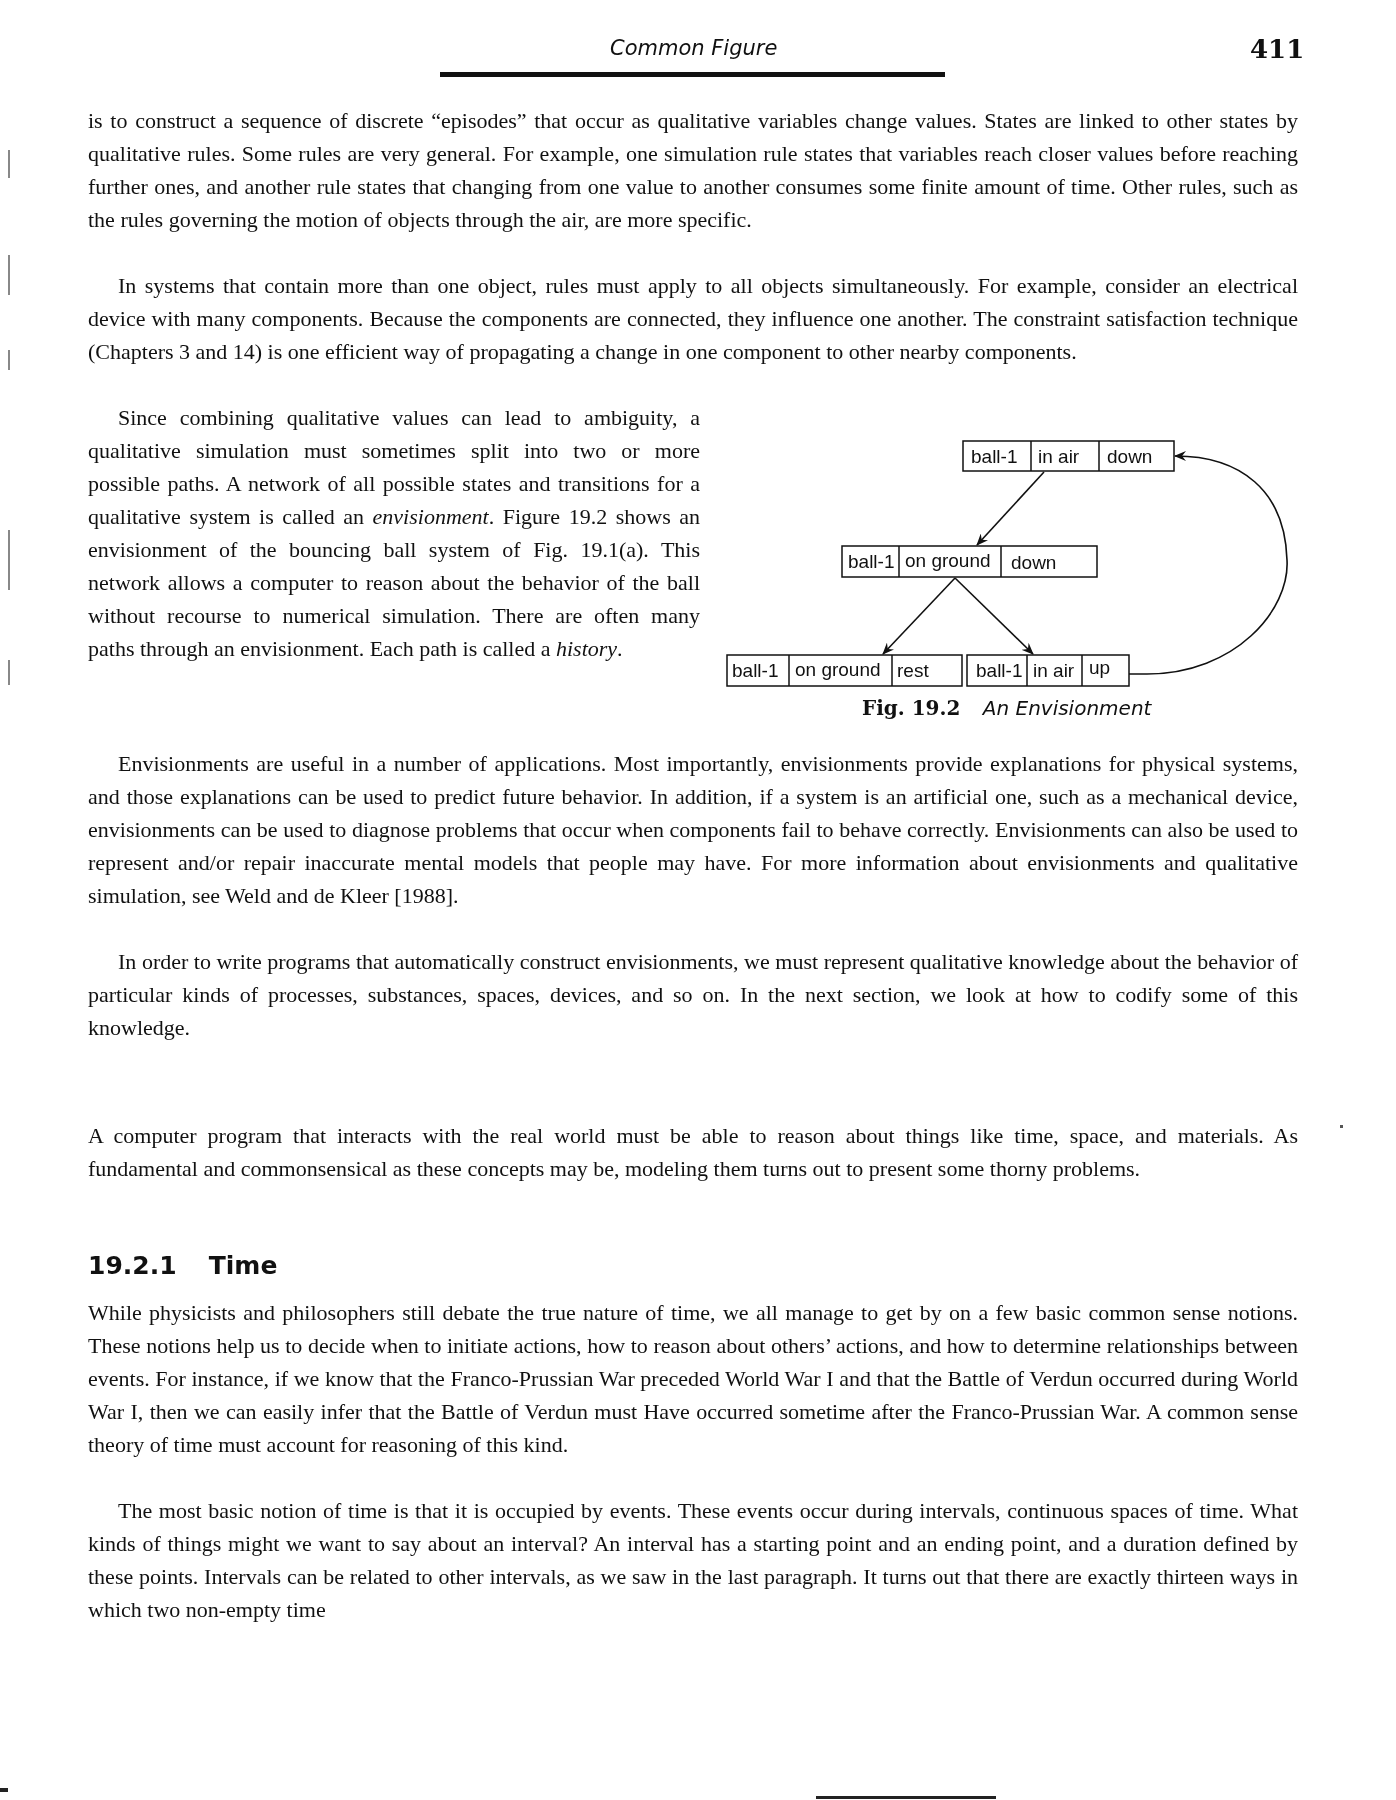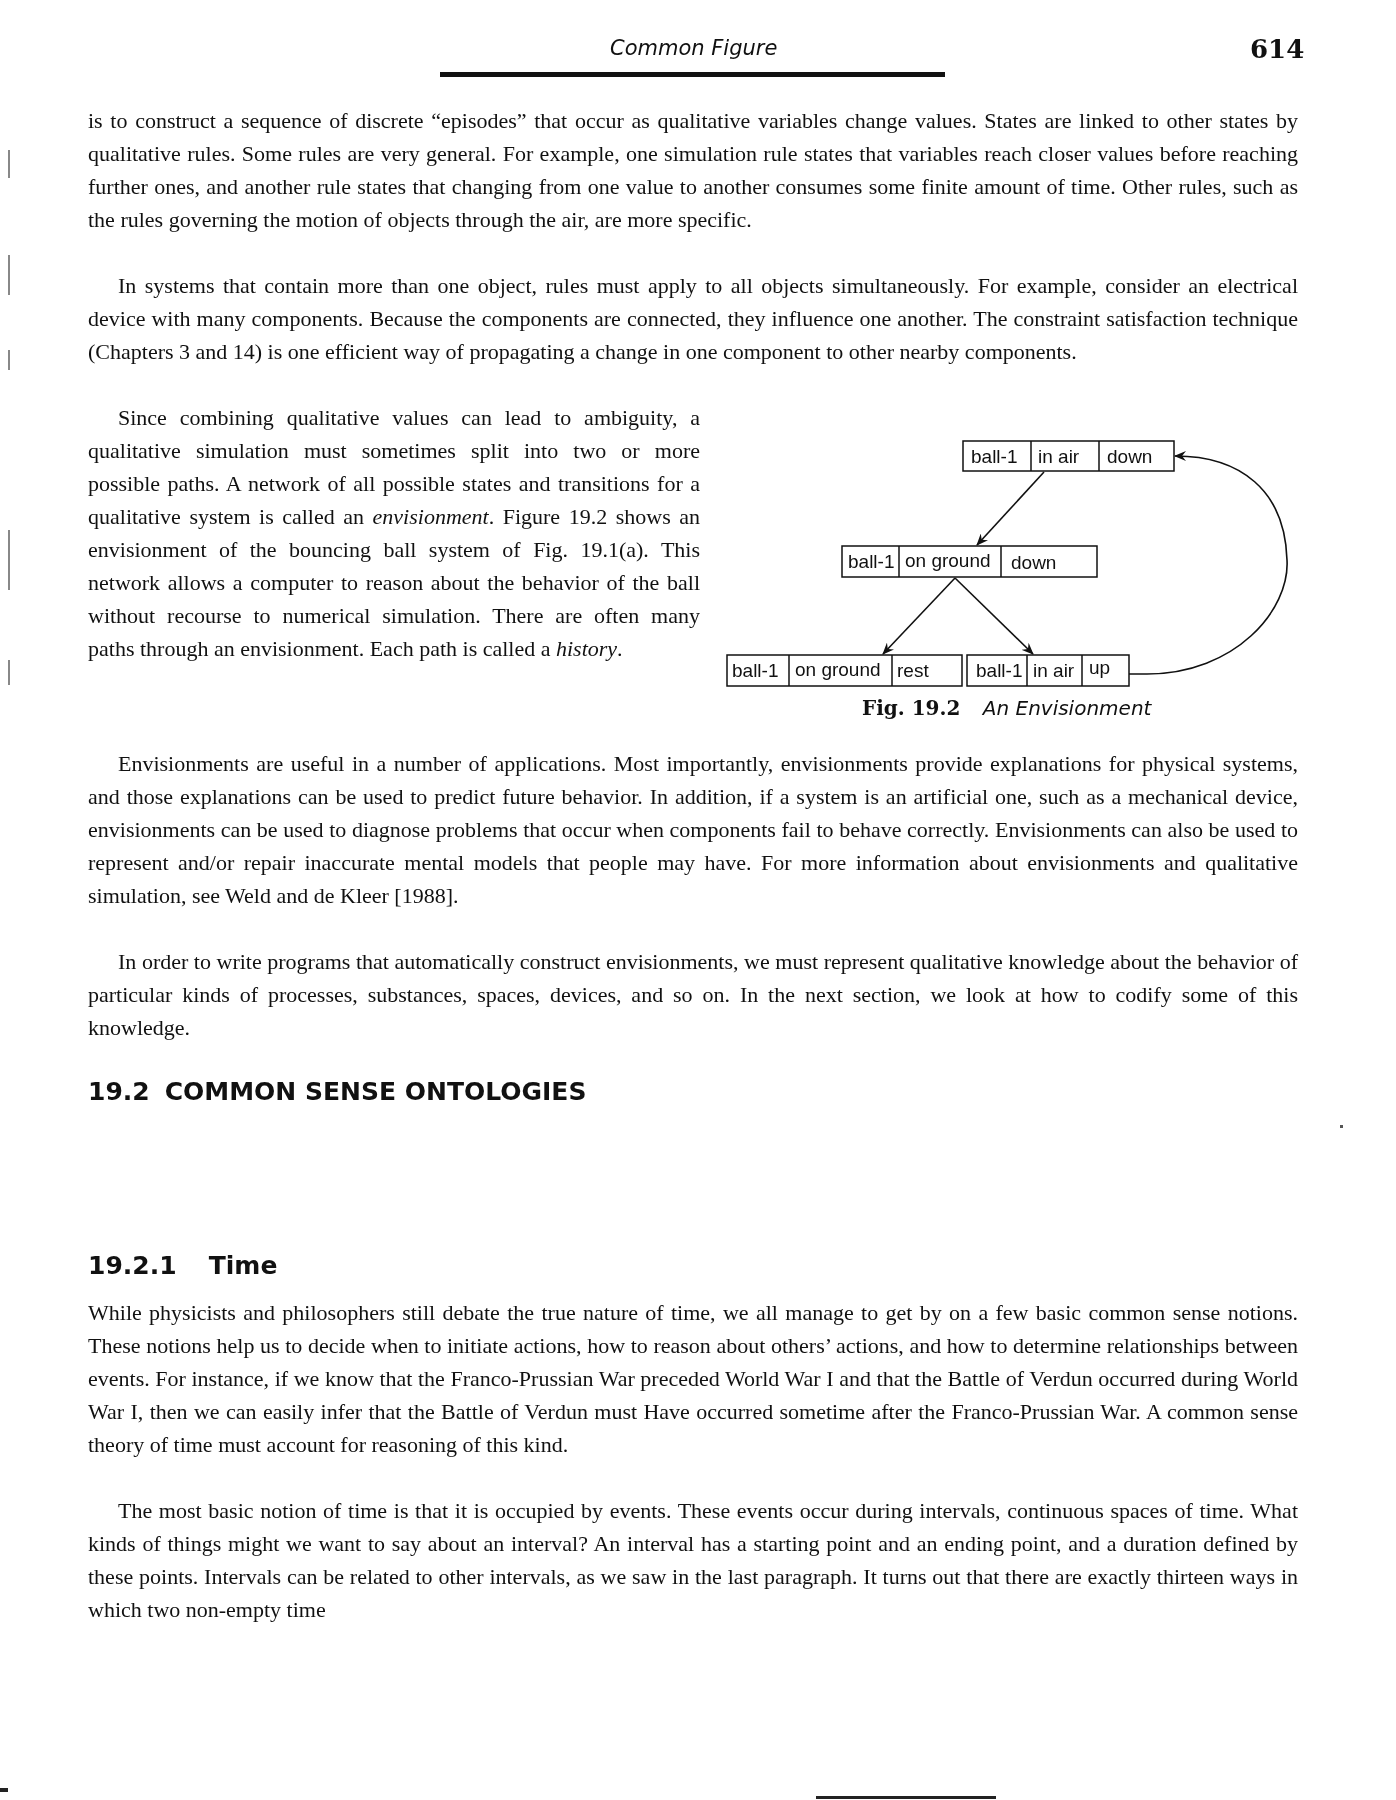--- a/index.html
+++ b/index.html
@@ -26,21 +26,21 @@
   .bottom-rule { position: absolute; left: 816px; top: 1796px; width: 180px; height: 3px; background: #222; }
   .corner-mark { position: absolute; left: 0; top: 1788px; width: 8px; height: 4px; background: #222; }
   .speck { position: absolute; width: 3px; height: 3px; background: #555; }
 </style>
 </head>
 <body>
 
 <div class="page">
 
   <div class="running-head">Common Figure</div>
-  <div class="page-number">614</div>
+  <div class="page-number">411</div>
   <div class="head-rule"></div>
 
   <p class="para body-text full" style="top:104px;">is to construct a sequence of discrete “episodes” that occur as qualitative variables change values. States are linked to other states by qualitative rules. Some rules are very general. For example, one simulation rule states that variables reach closer values before reaching further ones, and another rule states that changing from one value to another consumes some finite amount of time. Other rules, such as the rules governing the motion of objects through the air, are more specific.</p>
 
   <p class="para body-text full indent" style="top:269px;">In systems that contain more than one object, rules must apply to all objects simultaneously. For example, consider an electrical device with many components. Because the components are connected, they influence one another. The constraint satisfaction technique (Chapters 3 and 14) is one efficient way of propagating a change in one component to other nearby components.</p>
 
   <p class="para body-text narrow indent" style="top:401px;"><span>Since combining qualitative values can lead to ambiguity, a qualitative simulation must sometimes split into two or more possible paths. A network of all possible states and transitions for a qualitative system is called an </span><em>envisionment</em><span>. Figure 19.2 shows an envisionment of the bouncing ball system of Fig. 19.1(a). This network allows a computer to reason about the behavior of the ball without recourse to numerical simulation. There are often many paths through an envisionment. Each path is called a </span><em>history</em><span>.</span></p>
 
   <div class="figure">
     <svg width="590" height="270" viewBox="0 0 590 270">
@@ -94,25 +94,22 @@
     <div class="fig-caption" style="left:147px; top:266px;">
       <span class="fig-label">Fig. 19.2</span>
       <span class="fig-title">An Envisionment</span>
     </div>
   </div>
 
   <p class="para body-text full indent" style="top:747px;">Envisionments are useful in a number of applications. Most importantly, envisionments provide explanations for physical systems, and those explanations can be used to predict future behavior. In addition, if a system is an artificial one, such as a mechanical device, envisionments can be used to diagnose problems that occur when components fail to behave correctly. Envisionments can also be used to represent and/or repair inaccurate mental models that people may have. For more information about envisionments and qualitative simulation, see Weld and de Kleer [1988].</p>
 
   <p class="para body-text full indent" style="top:945px;">In order to write programs that automatically construct envisionments, we must represent qualitative knowledge about the behavior of particular kinds of processes, substances, spaces, devices, and so on. In the next section, we look at how to codify some of this knowledge.</p>
 
-  <div class="section-heading" style="top:1077px;">
-    <span class="num">19.2</span>
-    <span>COMMON SENSE ONTOLOGIES</span>
-  </div>
 
+  <p class="para body-text full" style="top:1119px;">A computer program that interacts with the real world must be able to reason about things like time, space, and materials. As fundamental and commonsensical as these concepts may be, modeling them turns out to present some thorny problems.</p>
 
   <div class="section-heading subsection-heading" style="top:1251px;">
     <span class="num">19.2.1</span>
     <span>Time</span>
   </div>
 
   <p class="para body-text full" style="top:1296px;">While physicists and philosophers still debate the true nature of time, we all manage to get by on a few basic common sense notions. These notions help us to decide when to initiate actions, how to reason about others’ actions, and how to determine relationships between events. For instance, if we know that the Franco-Prussian War preceded World War I and that the Battle of Verdun occurred during World War I, then we can easily infer that the Battle of Verdun must Have occurred sometime after the Franco-Prussian War. A common sense theory of time must account for reasoning of this kind.</p>
 
   <p class="para body-text full indent" style="top:1494px;">The most basic notion of time is that it is occupied by events. These events occur during intervals, continuous spaces of time. What kinds of things might we want to say about an interval? An interval has a starting point and an ending point, and a duration defined by these points. Intervals can be related to other intervals, as we saw in the last paragraph. It turns out that there are exactly thirteen ways in which two non-empty time</p>
 

